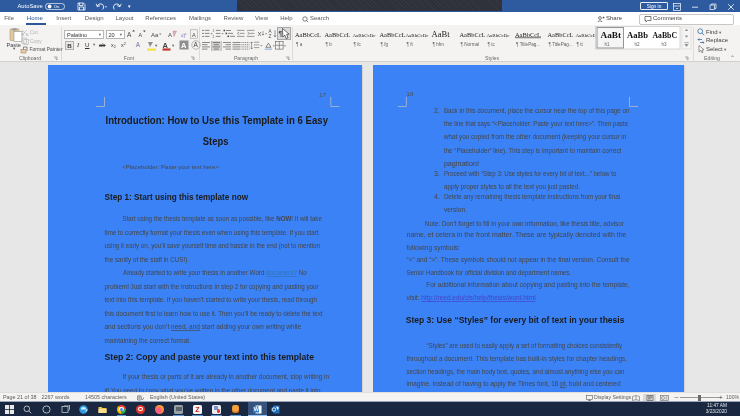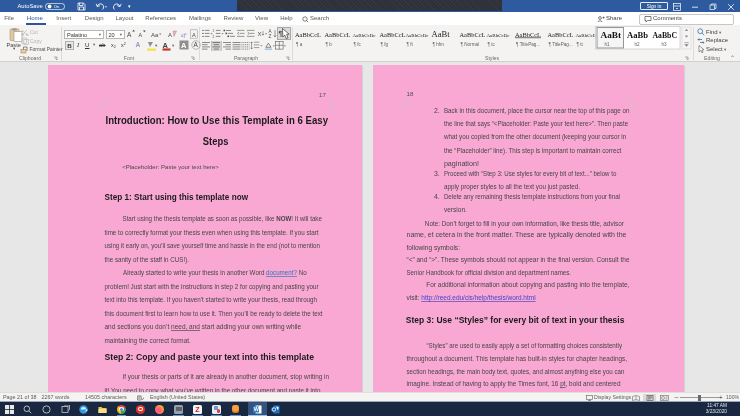--- a/index.html
+++ b/index.html
@@ -15,21 +15,21 @@
 #tabrow { position:absolute; left:0; top:12px; width:740px; height:13px; background:#ffffff; }
 #tabrow span.tab { position:absolute; top:0; height:13px; line-height:13px; font-size:6px; color:#575757; }
 
 #ribbon { position:absolute; left:0; top:25px; width:740px; height:37px; background:#f4f3f2; border-bottom:1px solid #d2d0ce; }
 .vsep { position:absolute; top:2px; height:33px; width:1px; background:#dcdbda; }
 .glabel { position:absolute; top:29.5px; font-size:5.2px; color:#6b6b6b; width:60px; text-align:center; }
 .ric { position:absolute; font-size:6px; color:#4f4e4c; }
 .combo { position:absolute; background:#fff; border:0.7px solid #b8b6b4; font-size:5.6px; color:#333; line-height:8px; padding-left:2px; }
 
 #docarea { position:absolute; left:0; top:62px; width:740px; height:330px; background:#e7e7e7; overflow:hidden; }
-.page { position:absolute; top:2.5px; background:#f9a8d4; box-shadow:0.5px 0.5px 1.5px rgba(0,0,0,.25); }
+.page { position:absolute; top:2.5px; background:#3b82f6; box-shadow:0.5px 0.5px 1.5px rgba(0,0,0,.25); }
 
 #statusbar { position:absolute; left:0; top:392px; width:740px; height:9px; background:#f4f3f2; border-top:1px solid #e1dfdd; }
 #statusbar span { position:absolute; font-size:5.4px; color:#5c5c5c; line-height:9px; }
 #winborder { position:absolute; left:0; top:401px; width:740px; height:1px; background:#9aa7ba; }
 
 #taskbar { position:absolute; left:0; top:402px; width:740px; height:14px; background:#1a2740; }
 .tbi { position:absolute; top:2.5px; width:9px; height:9px; }
 .runline { position:absolute; top:12.9px; height:1.1px; background:#5f96cd; }
 </style></head>
 <body>

